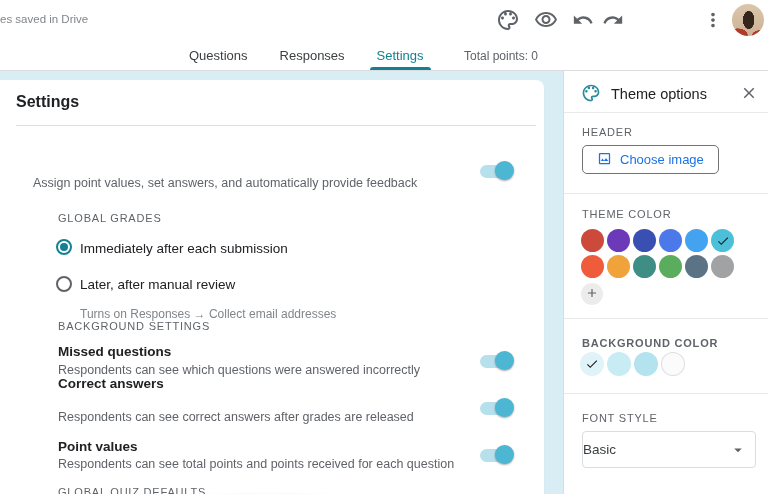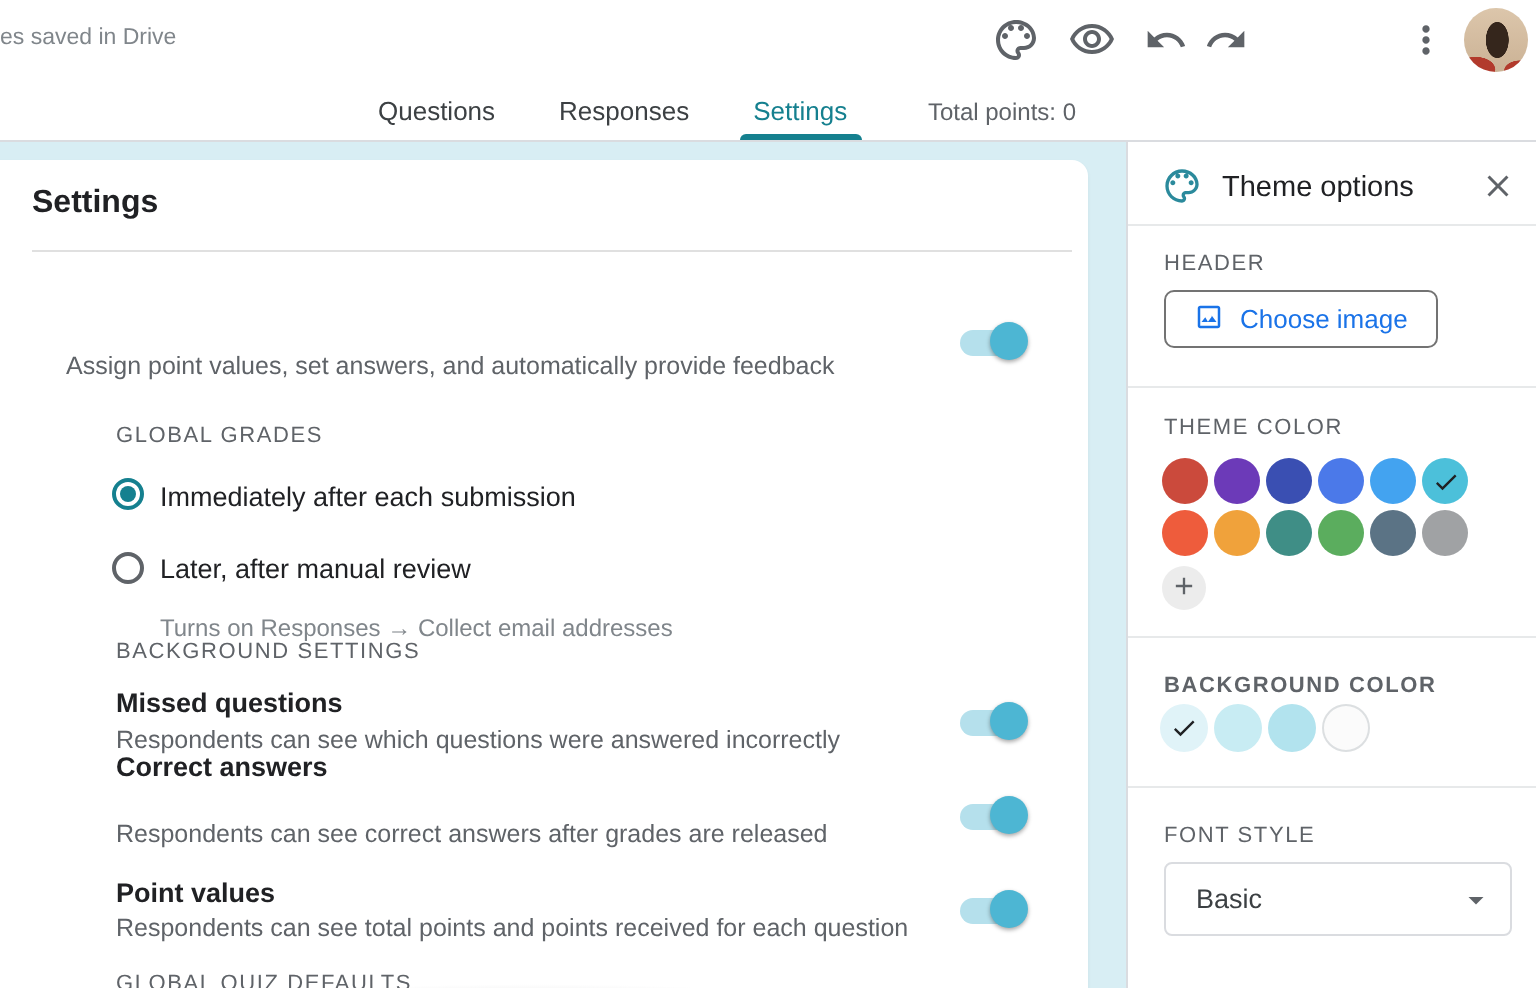--- a/index.html
+++ b/index.html
@@ -83,21 +83,21 @@
   .bg-swatches { left:16px; top:281px; width:130px; }
   .swatch { border-radius:50%; display:flex; align-items:center; justify-content:center; cursor:pointer; }
   .theme-swatches .swatch { width:23px; height:23px; }
   .bg-swatches .swatch { width:24px; height:24px; }
   .swatch.bordered { box-shadow:inset 0 0 0 1px #dcdfe1; }
   .check-icon { width:14px; height:14px; color:#202124; }
 
   .add-color-btn { position:absolute; left:17px; top:212px; width:22px; height:22px; border-radius:50%; border:none; background:#ececec; color:#5f6368; cursor:pointer; display:flex; align-items:center; justify-content:center; padding:0; }
   .add-color-btn svg { width:14px; height:14px; }
 
-  .font-select { position:absolute; left:18px; top:360px; width:174px; height:37px; border:1px solid #dadce0; border-radius:4px; background:#fff; display:flex; align-items:center; padding-left:15px; font-size:13.5px; color:#3c4043; cursor:pointer; }
+  .font-select { position:absolute; left:18px; top:360px; width:174px; height:37px; border:1px solid #dadce0; border-radius:4px; background:#fff; display:flex; align-items:center; font-size:13.5px; color:#3c4043; cursor:pointer; }
   .font-select .arrow { position:absolute; right:8px; top:9px; width:18px; height:18px; color:#5f6368; }
   .font-select .arrow svg { width:100%; height:100%; display:block; }
 </style>
 </head>
 <body>
 
 <div class="page">
 
   <header class="topbar">
     <span class="saved-status">es saved in Drive</span>

